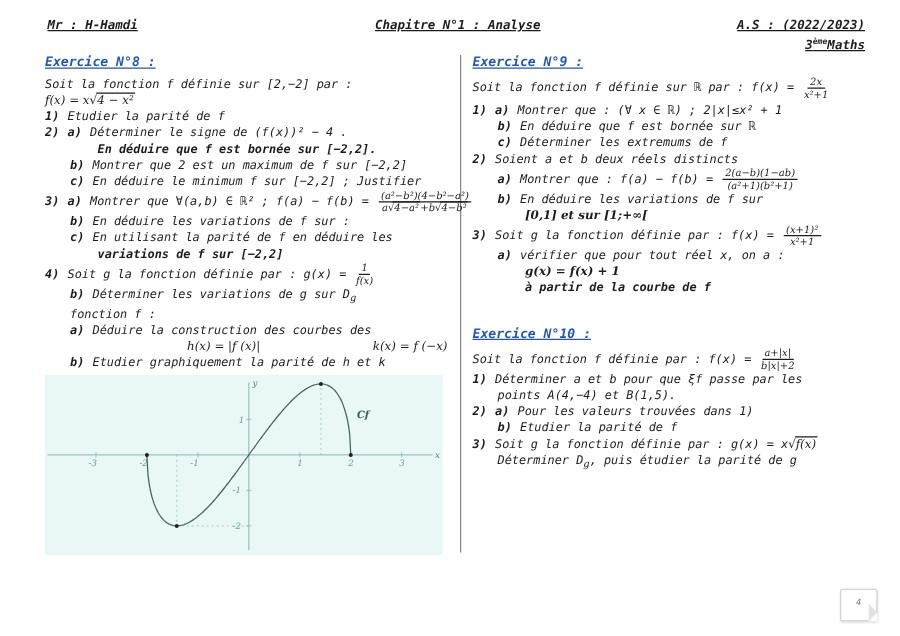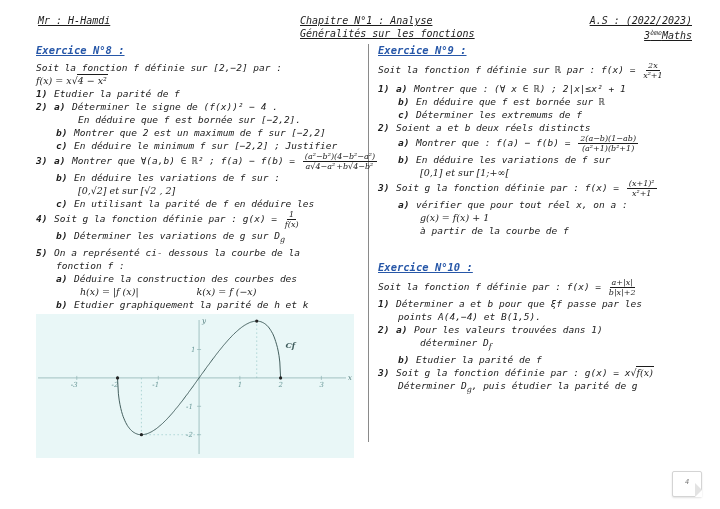--- a/index.html
+++ b/index.html
@@ -2,63 +2,62 @@
 <html><head>
 <meta charset="utf-8">
 <style>
   html,body{margin:0;padding:0;}
   body{
     width:720px;height:509px;background:#fdfdfd;position:relative;overflow:hidden;
     font-family:"DejaVu Sans Mono",monospace;font-style:italic;
     color:#1c1c1c;font-size:9.5px;line-height:13px;
   }
   .page{position:absolute;inset:0;background:#ffffff;}
-  .hdr{font-weight:normal;text-decoration:underline;font-size:10px;white-space:nowrap;}
+  .hdr{font-weight:bold;text-decoration:underline;font-size:10px;white-space:nowrap;}
   .hdr-teacher{position:absolute;left:38px;top:14px;}
   .hdr-center{position:absolute;left:300px;top:14px;}
   .hdr-right{position:absolute;right:28px;top:14px;text-align:right;}
   sup.sm{font-size:6.5px;}
   .divider{position:absolute;left:368px;top:44px;width:1px;height:398px;background:#8a8a8a;}
   .col-left{position:absolute;left:36px;top:44px;width:322px;}
   .col-right{position:absolute;left:378px;top:44px;width:330px;}
   .ex-title{color:#2757a8;font-weight:bold;text-decoration:underline;font-size:10.5px;margin-bottom:4px;font-style:italic;}
   .ex-title2{margin-top:24px;}
   .ln{white-space:nowrap;margin:0;}
   .ind1{padding-left:20px;}
-  .ind2{padding-left:42px;}
+  .ind2{padding-left:42px;font-weight:bold;}
   .mk{display:inline-block;min-width:18px;font-weight:bold;}
   .m{font-family:"DejaVu Serif",serif;font-style:italic;}
   .frac{display:inline-flex;flex-direction:column;align-items:center;vertical-align:middle;
         font-size:8px;line-height:9px;font-family:"DejaVu Serif",serif;margin:0 2px;text-align:right;}
   .frac .num{border-bottom:0.8px solid #1c1c1c;padding:0 2px;}
   .sqrt{white-space:nowrap;font-family:"DejaVu Serif",serif;margin-top:32px;}
   .sqrt .rad{letter-spacing:-1px;}
   .sqrt .bod{border-top:0.8px solid #1c1c1c;padding:0 1px;}
-  .hk-row{display:flex;gap:58px;padding-left:44px;}
+  .hk-row{display:flex;gap:90px;padding-left:44px;justify-content:flex-end;}
   .graph-wrap{margin-top:3px;width:318px;height:144px;background:#e9f7f7;}
   svg text{font-size:7px;fill:#6d9b9b;font-family:"DejaVu Serif",serif;font-style:italic;}
   svg text.axlbl{fill:#557f7f;}
   svg text.cf{font-size:8px;fill:#3c5a5a;font-weight:bold;}
   .page-badge{position:absolute;right:18px;bottom:12px;width:28px;height:24px;background:#fff;
       border:1px solid #d4d4d4;border-radius:2px;box-shadow:0 1px 2px rgba(0,0,0,.12);}
   .page-badge .fold{position:absolute;right:-1px;bottom:-1px;width:0;height:0;
       border-left:7px solid #e3e3e3;border-bottom:7px solid #ffffff;
       border-top:7px solid transparent;transform:rotate(0deg);}
   .page-badge .pg{position:absolute;left:0;right:0;top:4px;text-align:center;font-size:7px;color:#777;}
   .gap2{height:2px;}
 </style>
 </head>
 <body>
 
 <div class="page">
 
   <div class="hdr hdr-teacher">Mr : H-Hamdi</div>
   <div class="hdr hdr-center">
     <div>Chapitre N°1 : Analyse</div>
-    <div>Généralités sur les fonctions</div>
   </div>
   <div class="hdr hdr-right">
     <div>A.S : (2022/2023)</div>
     <div><span>3</span><sup class="sm">ème</sup><span>Maths</span></div>
   </div>
 
   <div class="divider"></div>
 
   <div class="col-left">
     <div class="ex-title">Exercice N°8 :</div>
@@ -69,30 +68,29 @@
     <div class="ln ind2">En déduire que f est bornée sur [−2,2].</div>
     <div class="ln ind1"><span class="mk">b)</span><span>Montrer que 2 est un maximum de f sur [−2,2]</span></div>
     <div class="ln ind1"><span class="mk">c)</span><span>En déduire le minimum f sur [−2,2] ; Justifier</span></div>
     <div class="ln"><span class="mk">3)</span><span class="mk">a)</span><span>Montrer que ∀(a,b) ∈ ℝ² ; f(a) − f(b) =</span>
       <span class="frac">
         <span class="num">(a²−b²)(4−b²−a²)</span>
         <span class="den"><span>a</span><span class="sqrt"><span class="rad">√</span><span class="bod">4−a²</span></span><span>+b</span><span class="sqrt"><span class="rad">√</span><span class="bod">4−b²</span></span></span>
       </span>
     </div>
     <div class="ln ind1"><span class="mk">b)</span><span>En déduire les variations de f sur :</span></div>
-    <div class="ln ind2 m">[0,√2] et sur [√2 , 2]</div>
     <div class="ln ind1"><span class="mk">c)</span><span>En utilisant la parité de f en déduire les</span></div>
+    <div class="ln ind2">variations de f sur [−2,2]</div>
     <div class="ln"><span class="mk">4)</span><span>Soit g la fonction définie par : g(x) =</span>
       <span class="frac">
           <span class="num">1</span>
           <span class="den">f(x)</span>
         </span>
     </div>
     <div class="ln ind1"><span class="mk">b)</span><span>Déterminer les variations de g sur D</span><sub class="m">g</sub></div>
-    <div class="ln"><span class="mk">5)</span><span>On a représenté ci- dessous la courbe de la</span></div>
     <div class="ln ind1">fonction f :</div>
     <div class="ln ind1"><span class="mk">a)</span><span>Déduire la construction des courbes des</span></div>
     <div class="hk-row m">
       <span>h(x) = |f (x)|</span>
       <span>k(x) = f (−x)</span>
     </div>
     <div class="ln ind1"><span class="mk">b)</span><span>Etudier graphiquement la parité de h et k</span></div>
     <div class="graph-wrap">
       <svg id="fgraph" width="318" height="144">
           <line x1="220.7333221582877" y1="63.90532544378699" x2="220.7333221582877" y2="7.10059171597635" stroke="#9fcdcd" stroke-width="0.8" stroke-dasharray="1.5,2.5"></line>
@@ -164,21 +162,20 @@
     <div class="ex-title ex-title2">Exercice N°10 :</div>
     <div class="ln"><span>Soit la fonction f définie par : f(x) =</span>
       <span class="frac">
           <span class="num">a+|x|</span>
           <span class="den">b|x|+2</span>
         </span>
     </div>
     <div class="ln"><span class="mk">1)</span><span>Déterminer a et b pour que ξf passe par les</span></div>
     <div class="ln ind1">points A(4,−4) et B(1,5).</div>
     <div class="ln"><span class="mk">2)</span><span class="mk">a)</span><span>Pour les valeurs trouvées dans 1)</span></div>
-    <div class="ln ind2"><span>déterminer D</span><sub class="m">f</sub></div>
     <div class="ln ind1"><span class="mk">b)</span><span>Etudier la parité de f</span></div>
     <div class="ln"><span class="mk">3)</span><span>Soit g la fonction définie par : g(x) = x</span><span class="sqrt"><span class="rad">√</span><span class="bod">f(x)</span></span></div>
     <div class="ln ind1"><span>Déterminer D</span><sub class="m">g</sub><span>, puis étudier la parité de g</span></div>
   </div>
 
   <div class="page-badge">
     <div class="pg">4</div>
     <div class="fold"></div>
   </div>
 

